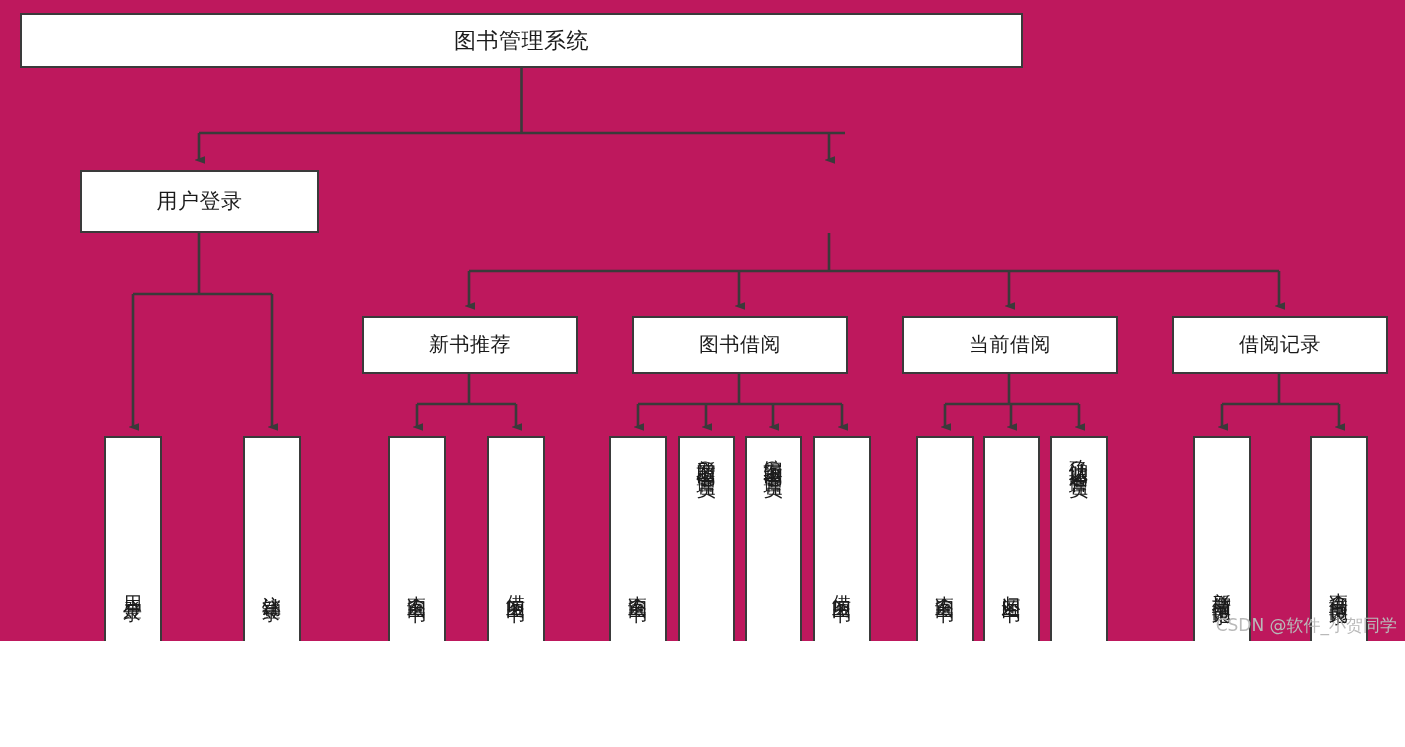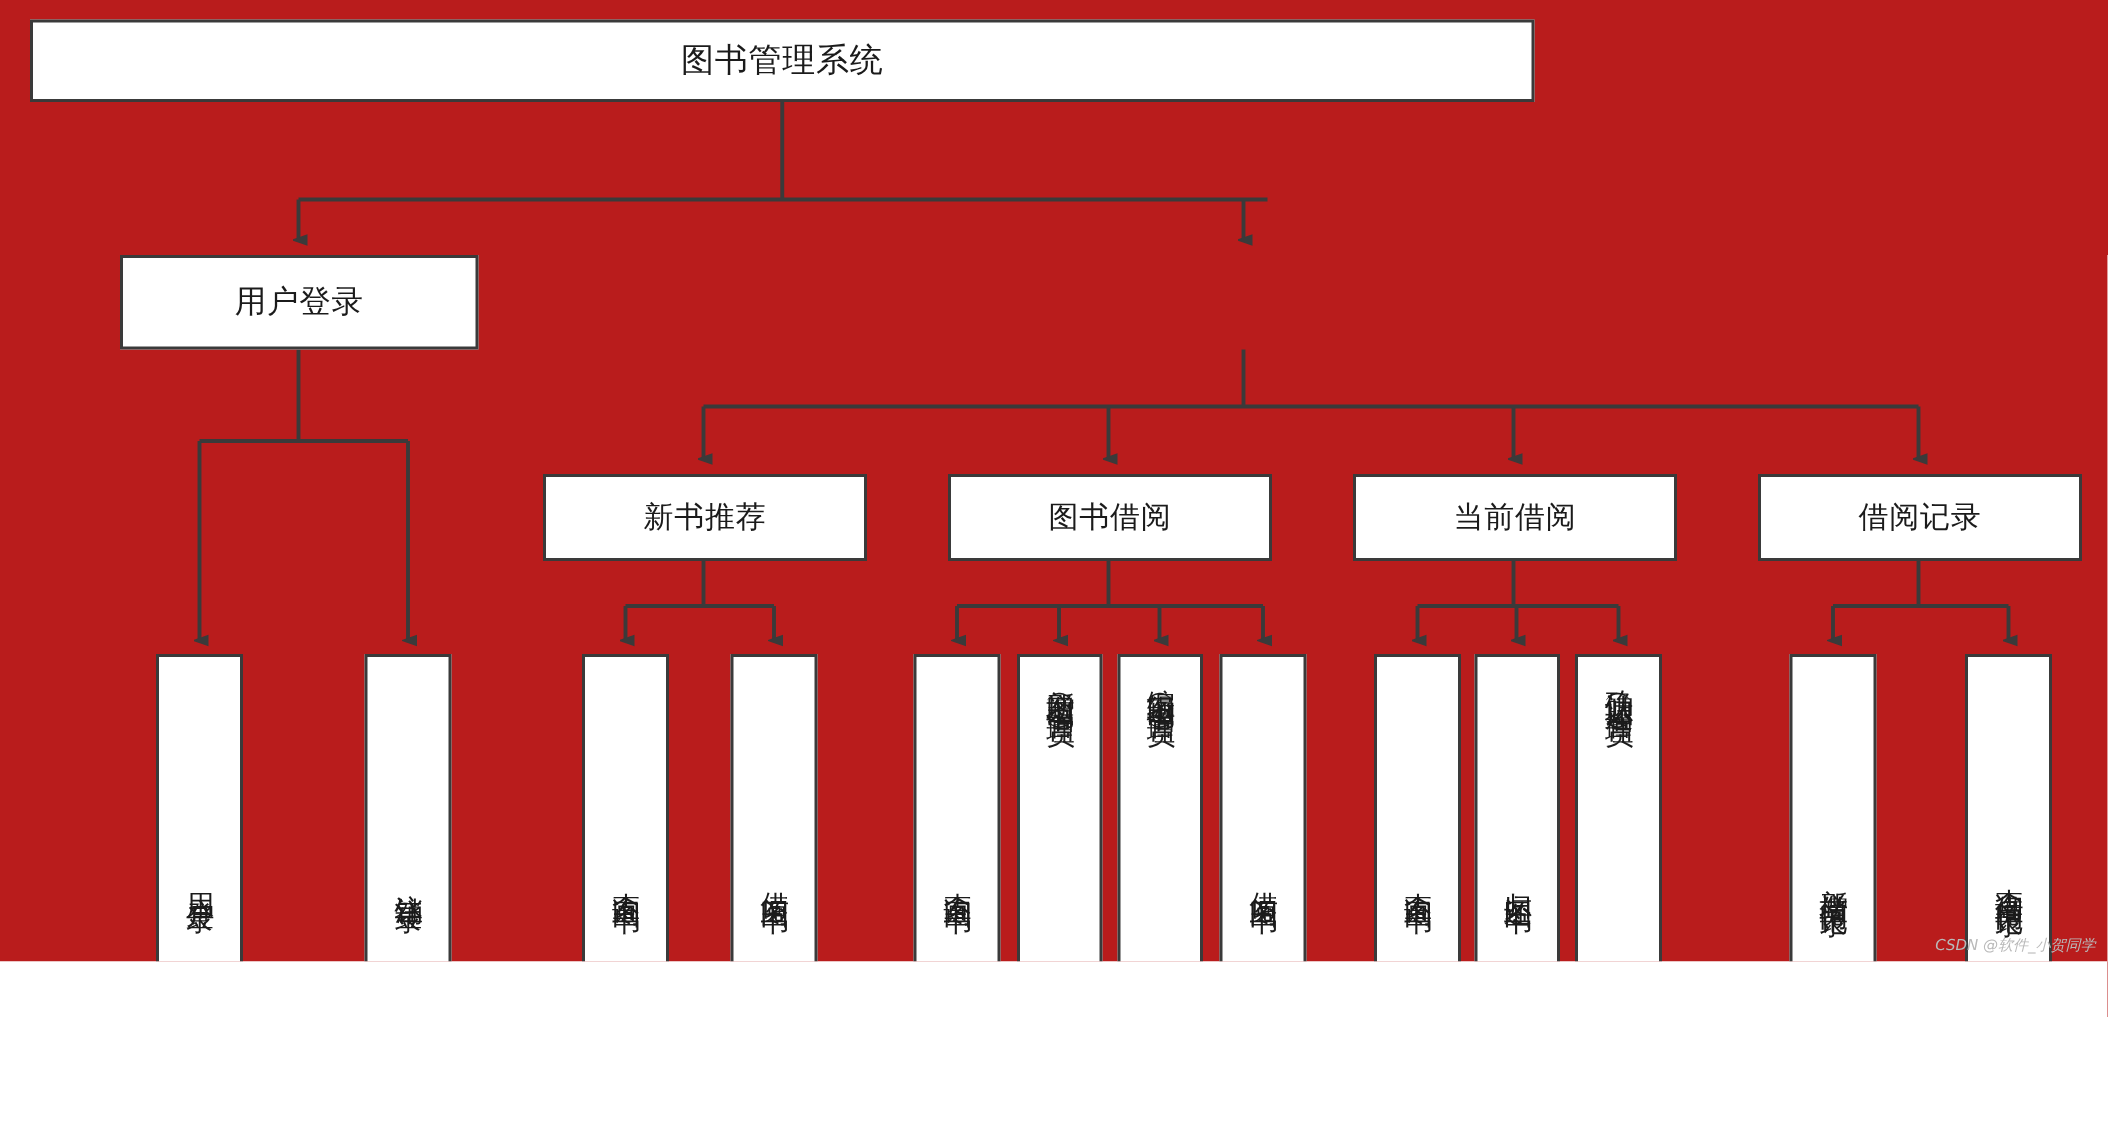--- a/index.html
+++ b/index.html
@@ -8,21 +8,21 @@
     padding: 0;
     background: #ffffff;
   }
   body {
     font-family: "DejaVu Sans", "Liberation Sans", sans-serif;
   }
   #diagram-root {
     position: relative;
     width: 1405px;
     height: 641px;
-    background: #b91c1c;
+    background: #be185d;
     overflow: hidden;
   }
   
   #edge-layer {
     position: absolute;
     left: 0;
     top: 0;
     width: 1405px;
     height: 747px;
   }
@@ -68,26 +68,25 @@
   .node.leaf.centered {
     align-items: center;
     padding-top: 0;
   }
 
   
   #watermark {
     position: absolute;
     right: 8px;
     bottom: 4px;
-    font-size: 10px;
+    font-size: 17px;
     color: #b9b9b9;
     white-space: nowrap;
     z-index: 3;
     user-select: none;
-    font-style: italic;
   }
 </style>
 </head>
 <body>
 
 <div id="diagram-root">
 
   <svg id="edge-layer" viewBox="0 0 1405 747" width="1405" height="747" aria-hidden="true">
     <defs>
       <marker id="arrowhead" markerWidth="10" markerHeight="10" refX="4.2" refY="6" orient="auto" markerUnits="userSpaceOnUse">

